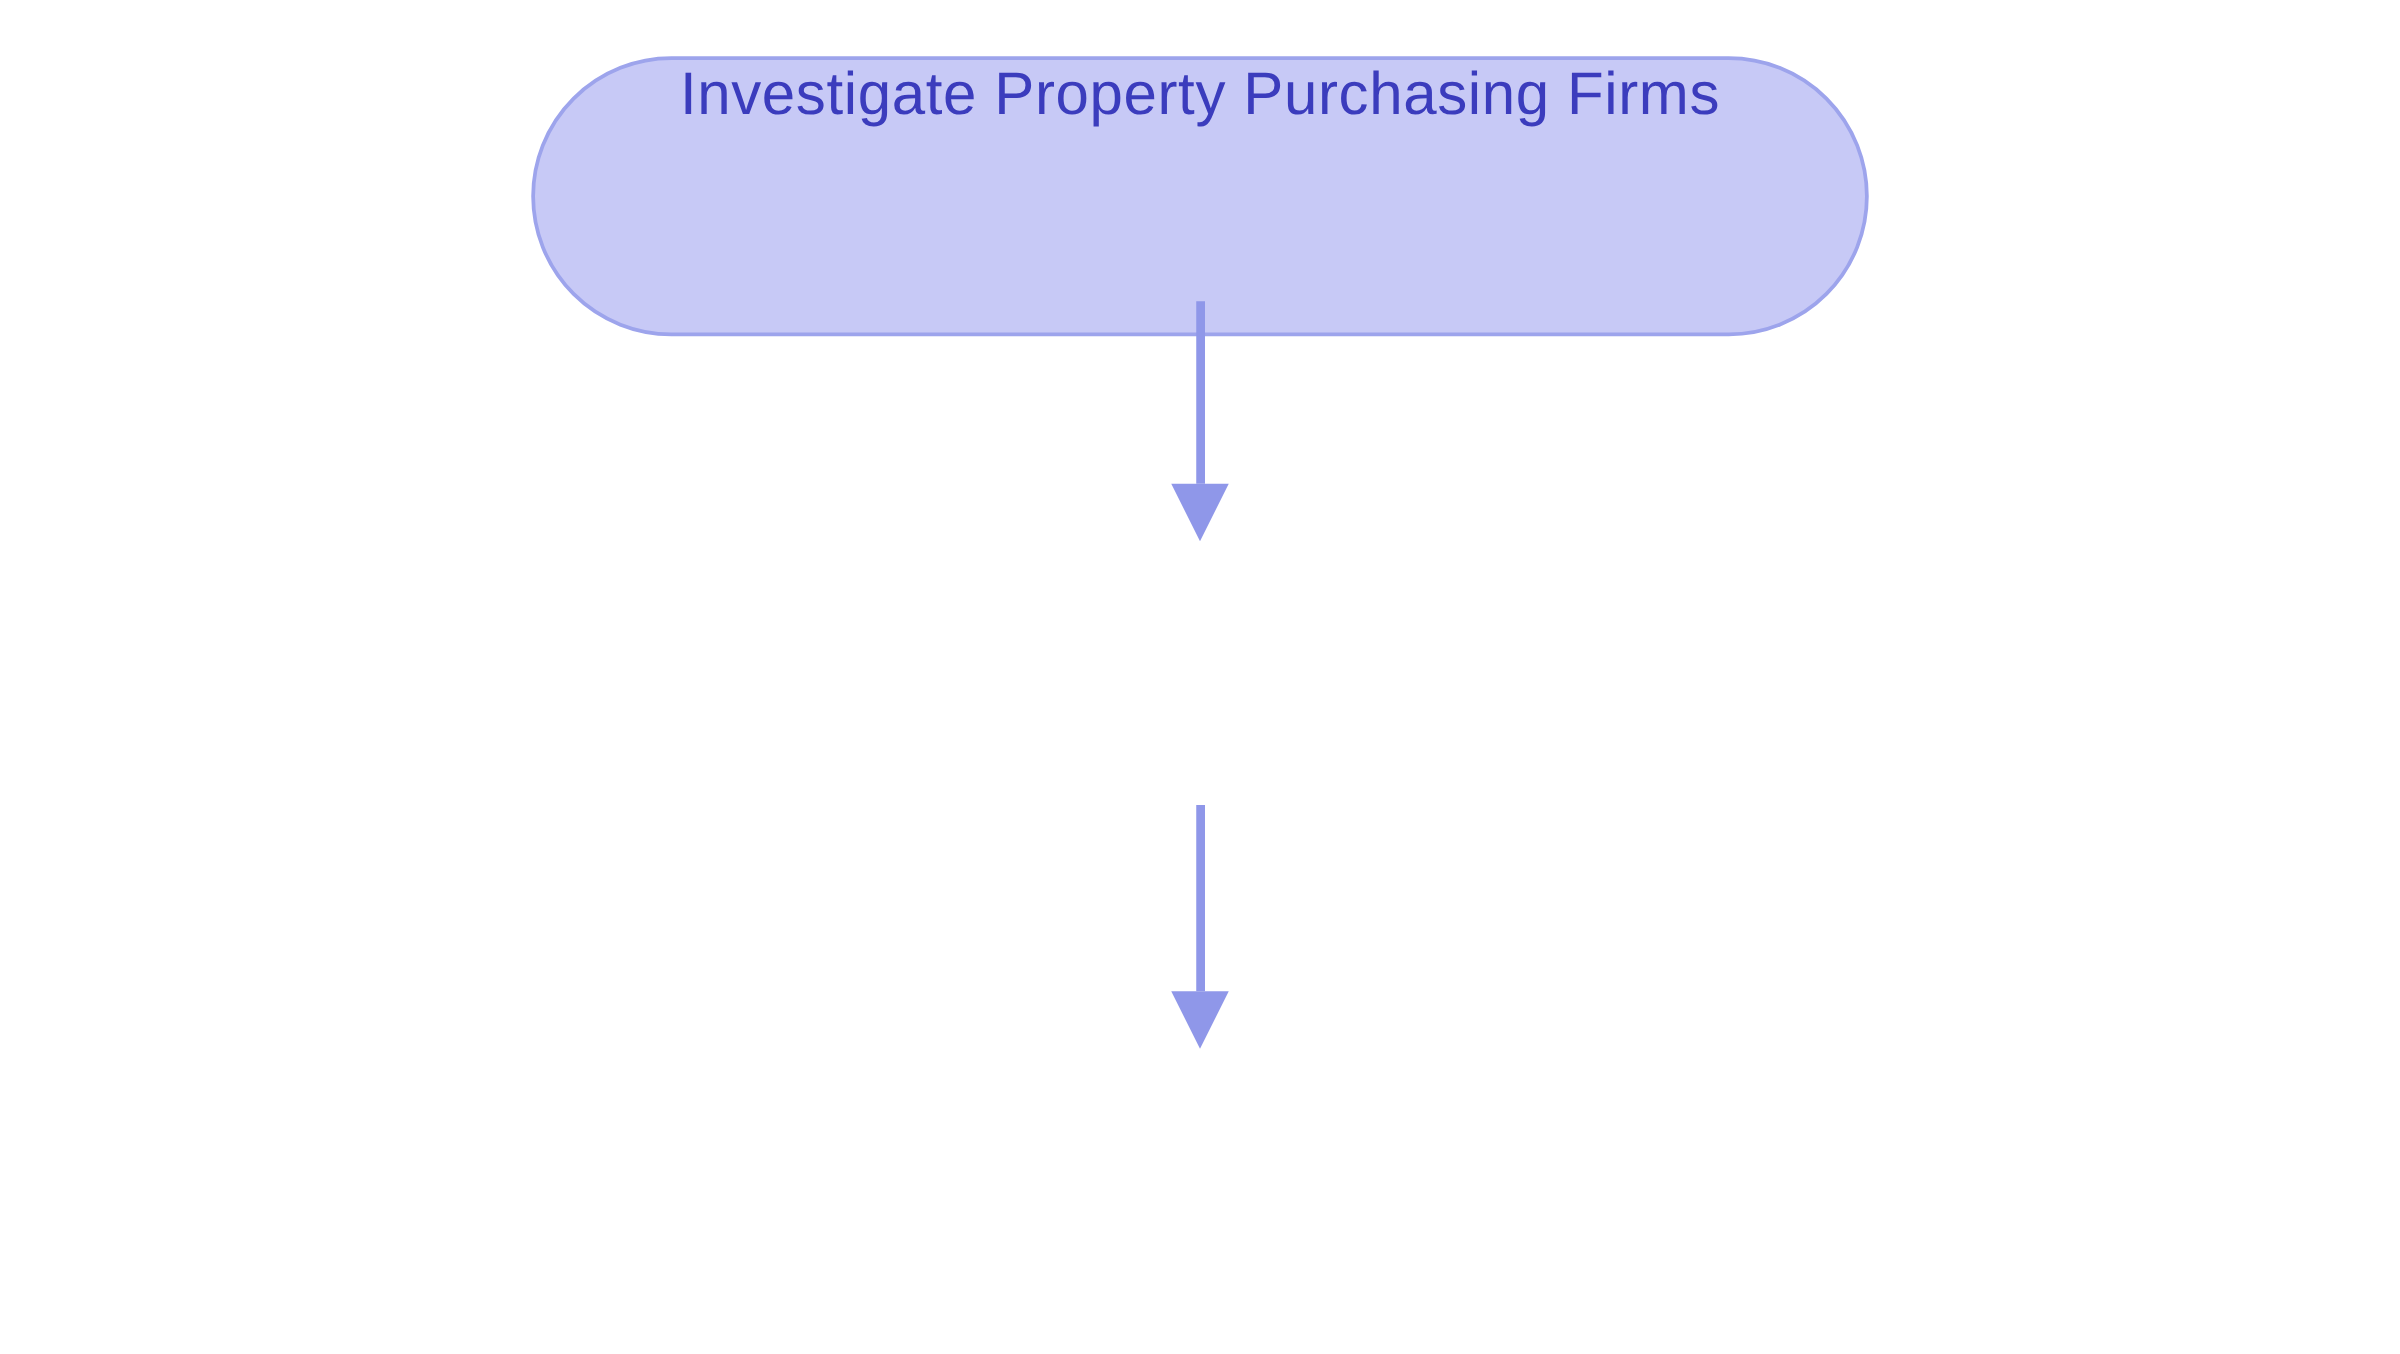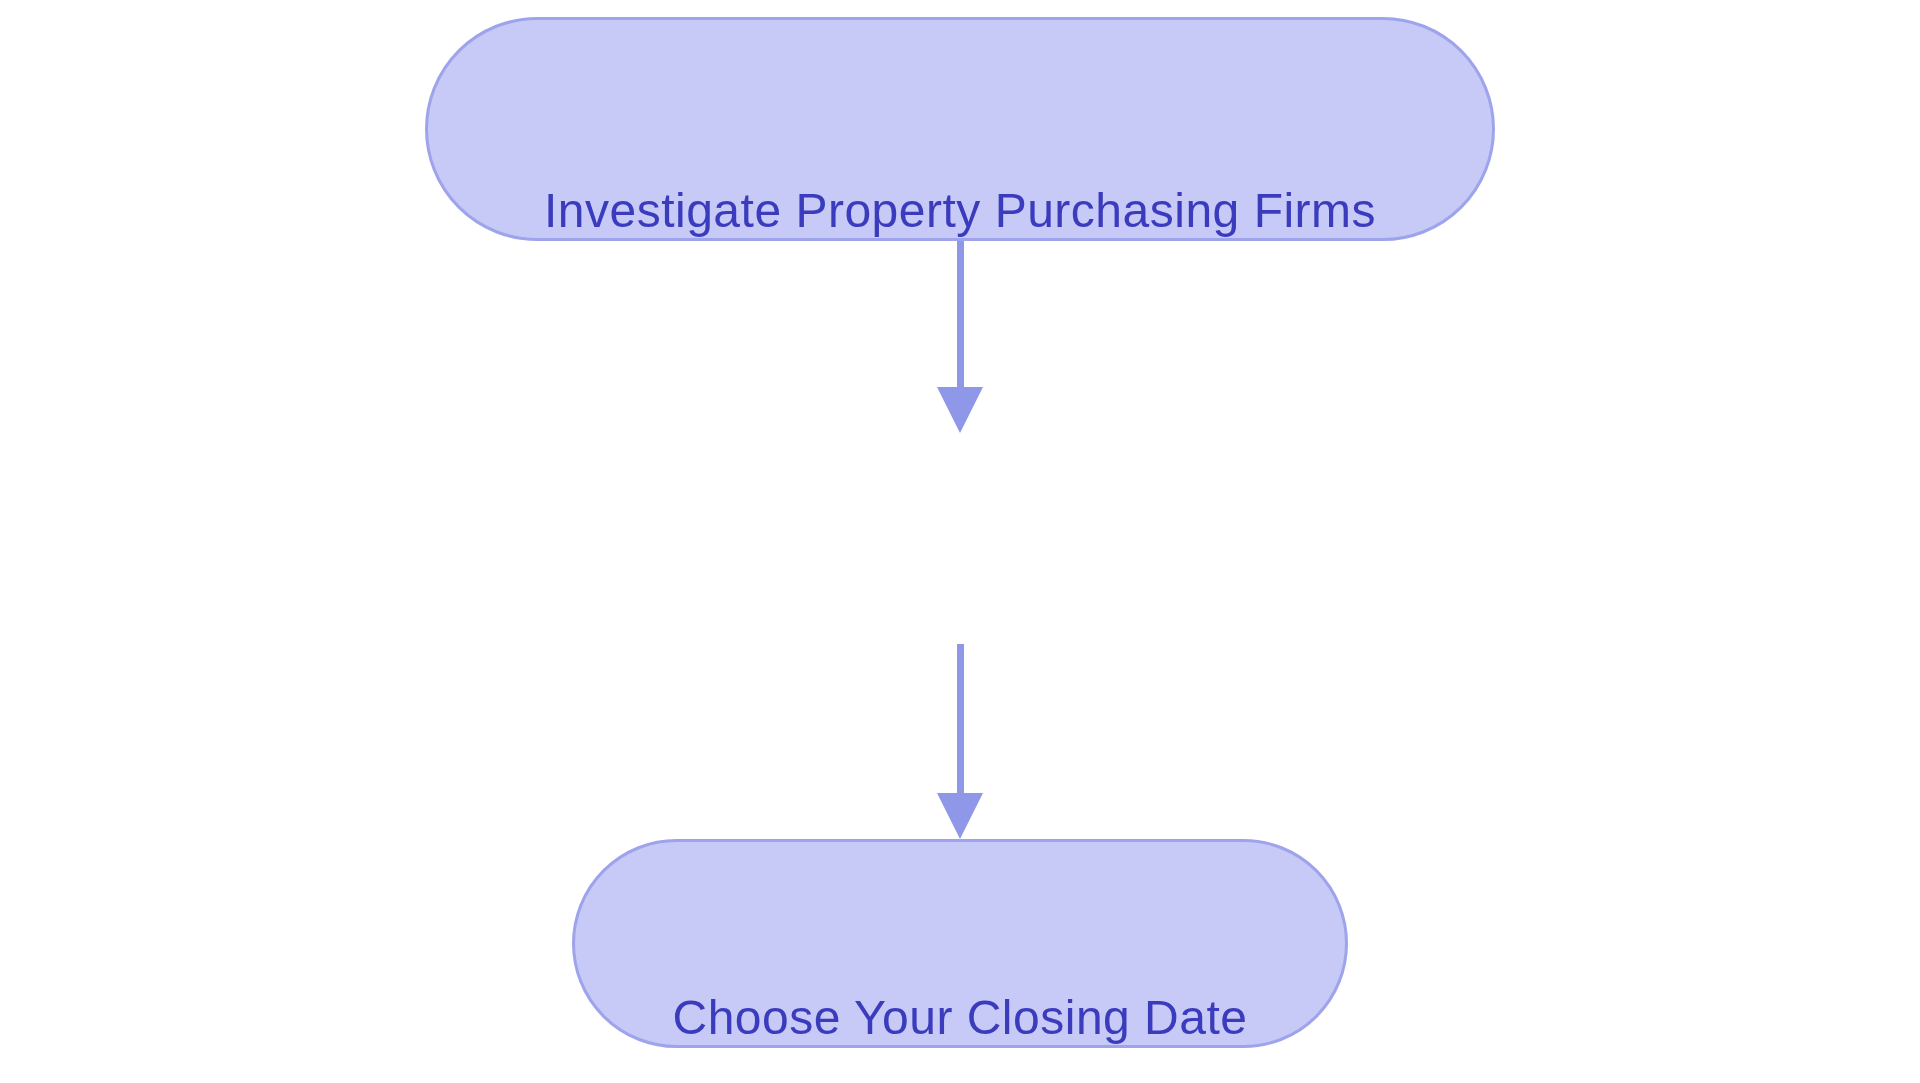--- a/index.html
+++ b/index.html
@@ -11,26 +11,27 @@
   .canvas {
     position: relative;
     width: 1920px;
     height: 1083px;
     background: var(--bg, #ffffff);
     overflow: hidden;
   }
   .node {
     position: absolute;
     display: flex;
-    align-items: flex-end;
+    align-items: flex-start;
     justify-content: center;
     background: var(--node-fill, #c7c9f6);
     border: 3px solid var(--node-border, #9da4ec);
     border-radius: 9999px;
     box-sizing: border-box;
+    margin-top: 28px;
   }
   .node-label {
     color: var(--node-text, #3b3cbd);
     font-size: 48px;
     font-weight: 400;
     letter-spacing: 0.5px;
     white-space: nowrap;
     text-align: center;
   }
   .node1 { left: 425px; top: 17px;  width: 1070px; height: 224px; }
@@ -72,17 +73,14 @@
     <div class="arrow-line"></div>
     <div class="arrow-head"></div>
   </div>
 
 
   <div class="arrow arrow2">
     <div class="arrow-line"></div>
     <div class="arrow-head"></div>
   </div>
 
-  <div class="node node3">
-    <span class="node-label">Choose Your Closing Date</span>
-  </div>
 
 </div>
 
 </body></html>

